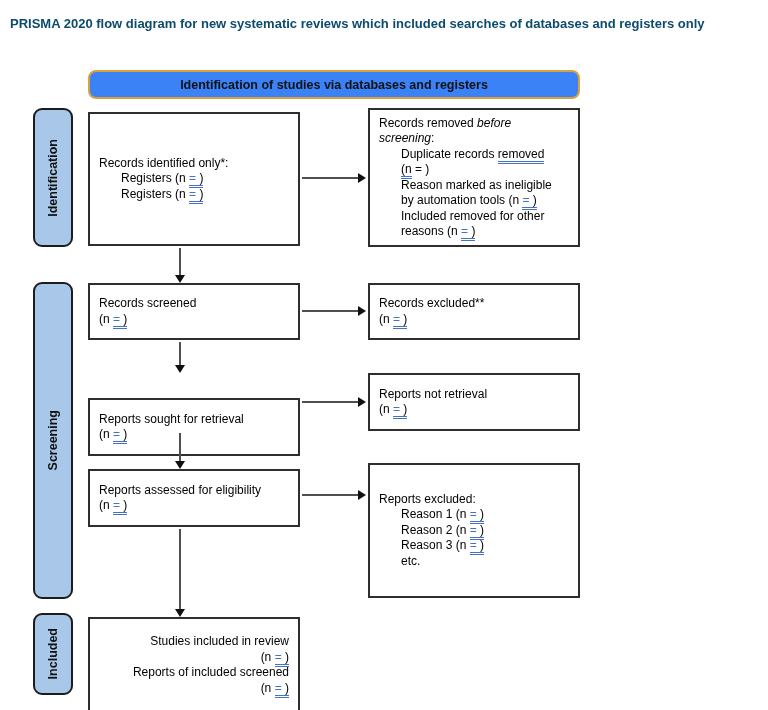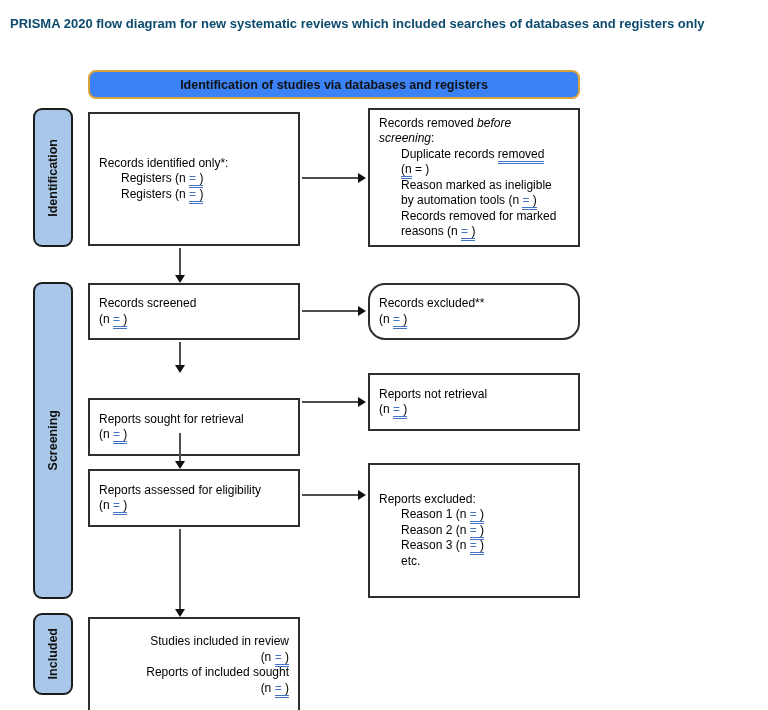--- a/index.html
+++ b/index.html
@@ -34,21 +34,21 @@
     box-sizing:border-box; display:flex; flex-direction:column; justify-content:center;
     padding:5px 9px; font-size:12px; line-height:15.5px; color:#000;
   }
   .colL { left:88px; }  .colR { left:368px; }
   #box-l1 { top:112px; height:134px; }
   #box-l2 { top:283px; height:57px; }
   #box-l3 { top:373px; height:58px;margin-top:25px; }
   #box-l4 { top:469px; height:58px; }
   #box-l5 { top:617px; height:96px;text-align:right; }
   #box-r1 { top:108px; height:139px; }
-  #box-r2 { top:283px; height:57px;border-radius:17px; }
+  #box-r2 { top:283px; height:57px; }
   #box-r3 { top:373px; height:58px; }
   #box-r4 { top:463px; height:135px; }
   .sub { padding-left:22px; }
   .it { font-style:italic; }
   .nfield { border-bottom:3px double #4472C4; }
   .neq { color:#4472C4; }
   .suggest { border-bottom:3px double #4472C4; }
   .vline { position:absolute; width:2px; background:#4f4f4f; }
   .vhead { position:absolute; width:0; height:0;
     border-left:5px solid transparent; border-right:5px solid transparent;
@@ -96,29 +96,29 @@
   </div>
 
   <div class="fbox colL" id="box-l4">
     <div>Reports assessed for eligibility</div>
     <div><span>(n </span><span class="nfield"><span class="neq">=</span><span> )</span></span></div>
   </div>
 
   <div class="fbox colL" id="box-l5">
     <div>Studies included in review</div>
     <div><span>(n </span><span class="nfield"><span class="neq">=</span><span> )</span></span></div>
-    <div>Reports of included sought</div>
+    <div>Reports of included screened</div>
     <div><span>(n </span><span class="nfield"><span class="neq">=</span><span> )</span></span></div>
   </div>
 
   <div class="fbox colR" id="box-r1">
     <div><span>Records removed </span><span class="it">before</span><br><span class="it">screening</span><span>:</span></div>
     <div class="sub"><span>Duplicate records </span><span class="suggest">removed</span><br><span class="suggest">(n</span><span> = )</span></div>
     <div class="sub"><span>Reason marked as ineligible</span><br><span>by automation tools (n </span><span class="nfield"><span class="neq">=</span><span> )</span></span></div>
-    <div class="sub"><span>Records removed for marked</span><br><span>reasons (n </span><span class="nfield"><span class="neq">=</span><span> )</span></span></div>
+    <div class="sub"><span>Included removed for other</span><br><span>reasons (n </span><span class="nfield"><span class="neq">=</span><span> )</span></span></div>
   </div>
 
   <div class="fbox colR" id="box-r2">
     <div>Records excluded**</div>
     <div><span>(n </span><span class="nfield"><span class="neq">=</span><span> )</span></span></div>
   </div>
 
   <div class="fbox colR" id="box-r3">
     <div>Reports not retrieval</div>
     <div><span>(n </span><span class="nfield"><span class="neq">=</span><span> )</span></span></div>

